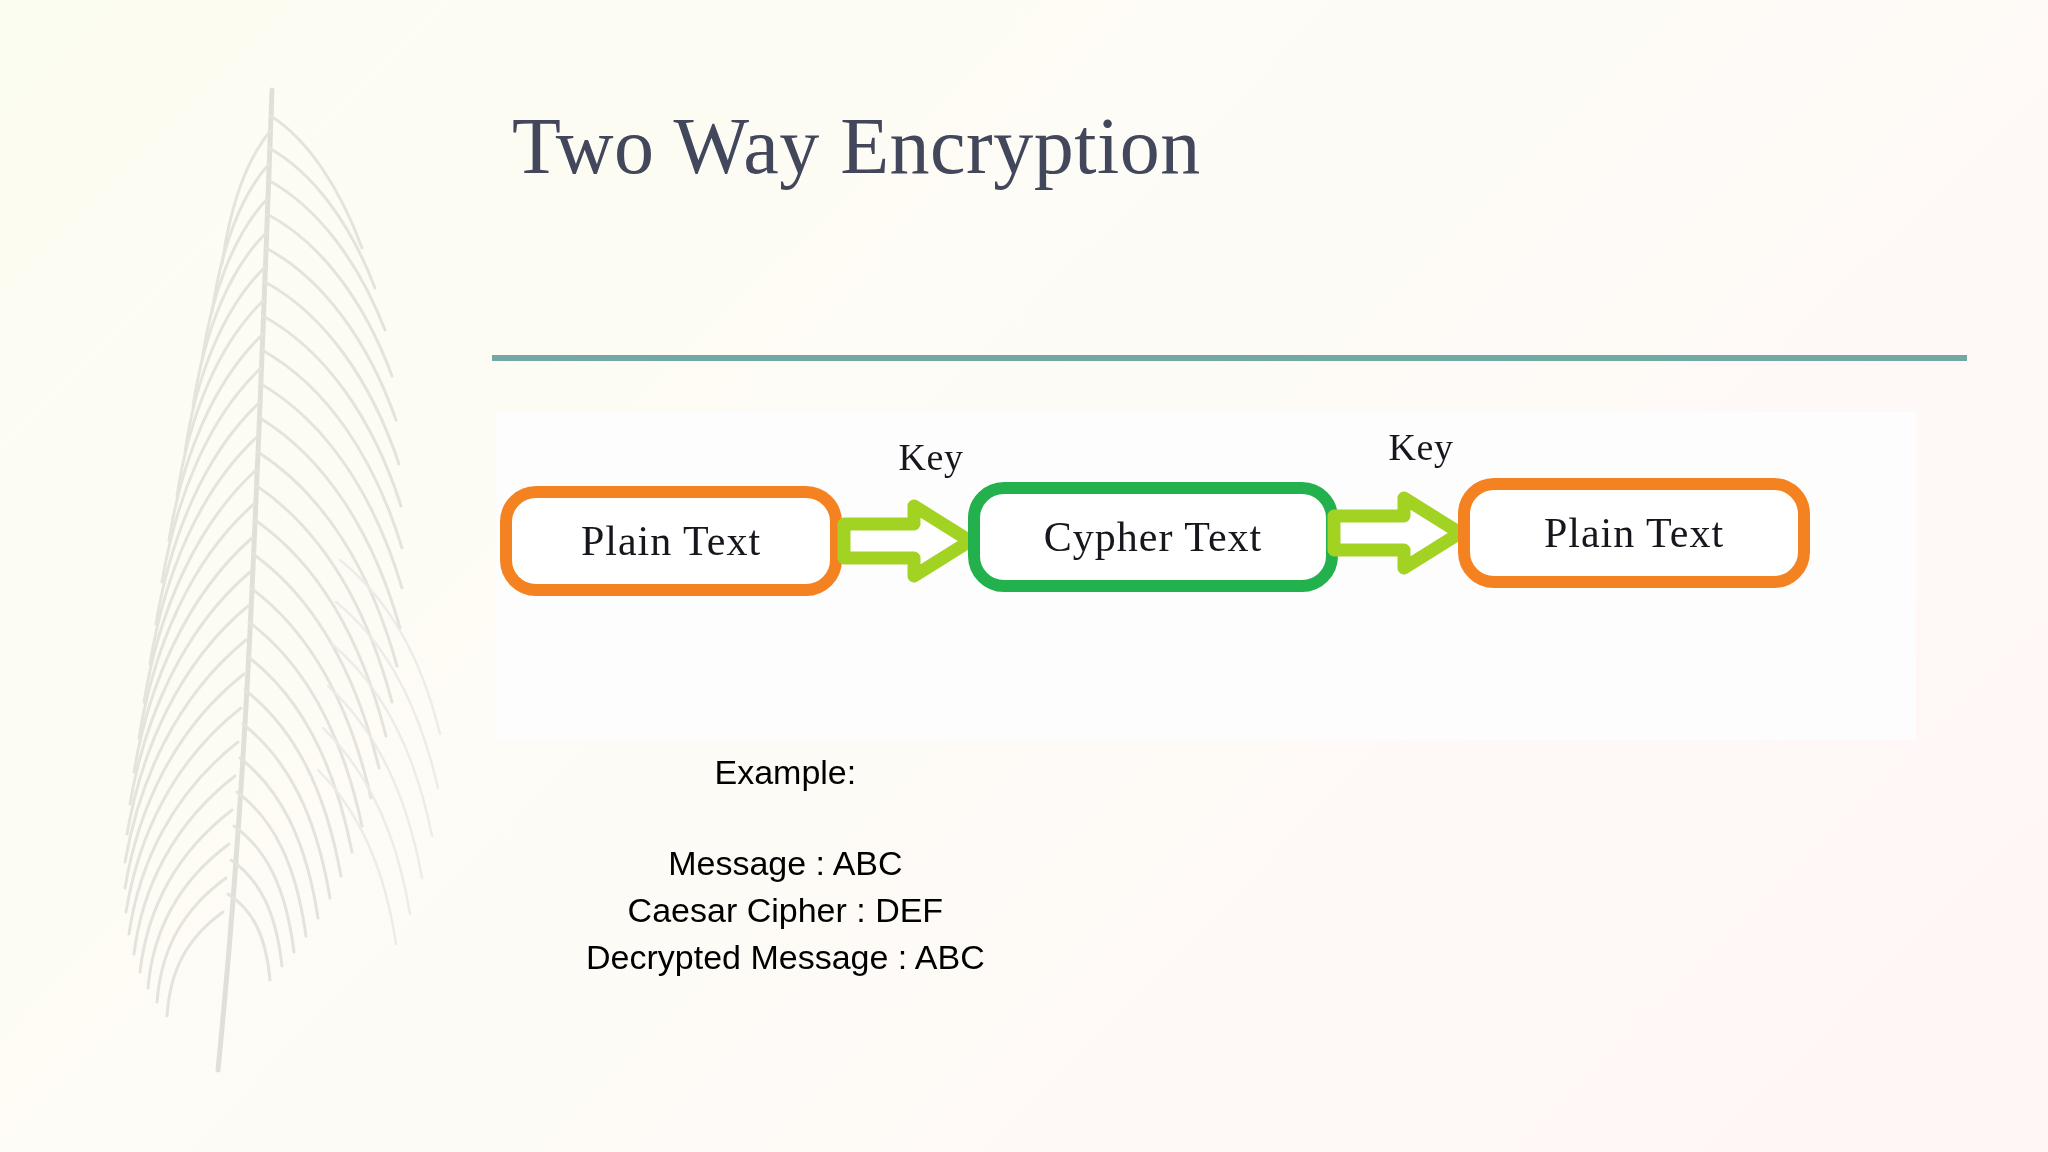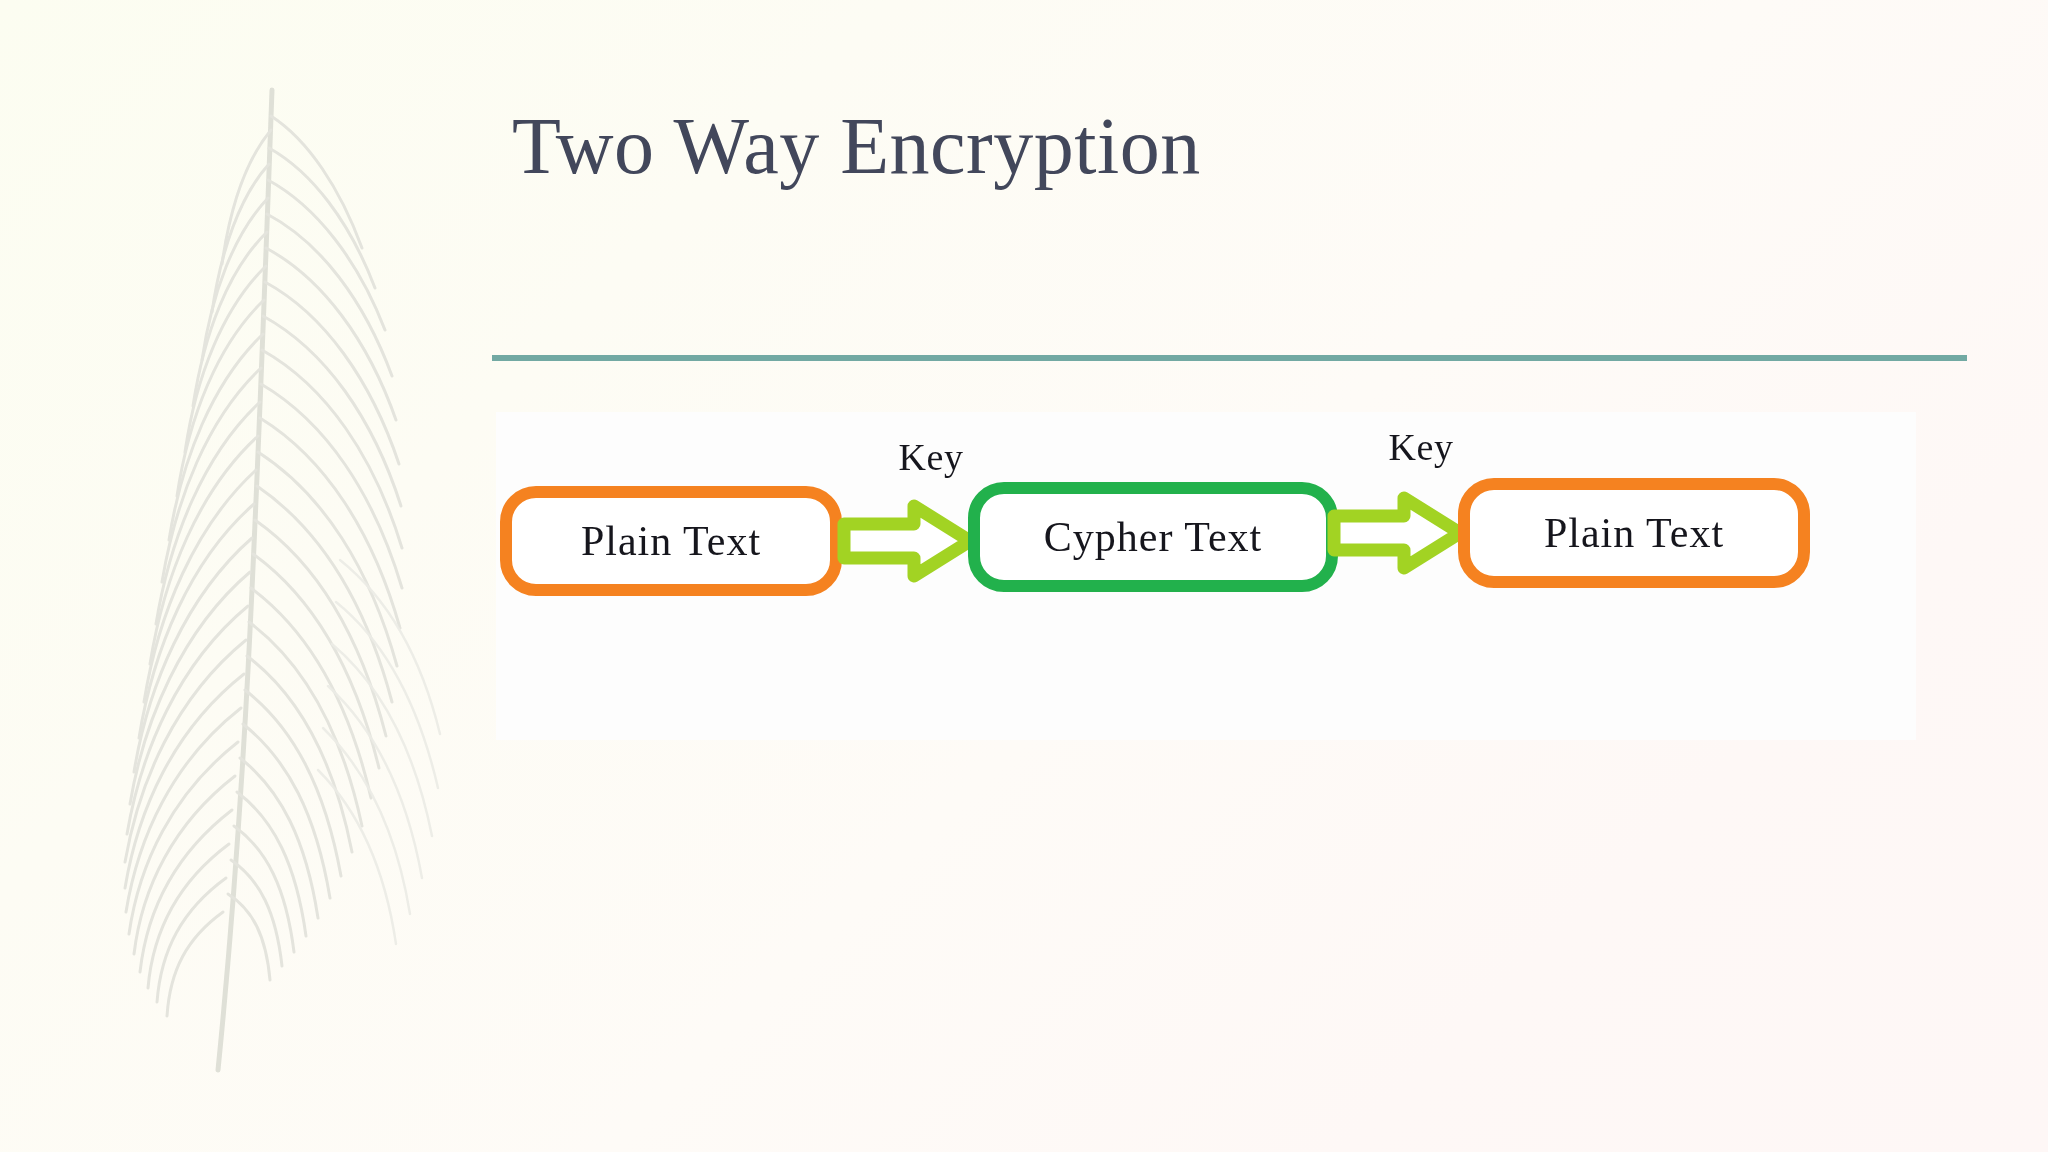--- a/index.html
+++ b/index.html
@@ -222,14 +222,20 @@
 
         <g>
           <rect x="968" y="72" width="340" height="98" rx="30" ry="30" fill="#ffffff" stroke="#f58220" stroke-width="12"></rect>
           <text class="box-label" x="1138" y="135" text-anchor="middle">Plain Text</text>
         </g>
 
       </svg>
     </div>
   </div>
 
+  <div class="example-block">
+    <div class="example-heading">Example:</div>
+    <div class="example-line">Message : ABC</div>
+    <div class="example-line">Caesar Cipher : DEF</div>
+    <div class="example-line">Decrypted Message : ABC</div>
+  </div>
 
 </div>
 
 </body></html>

